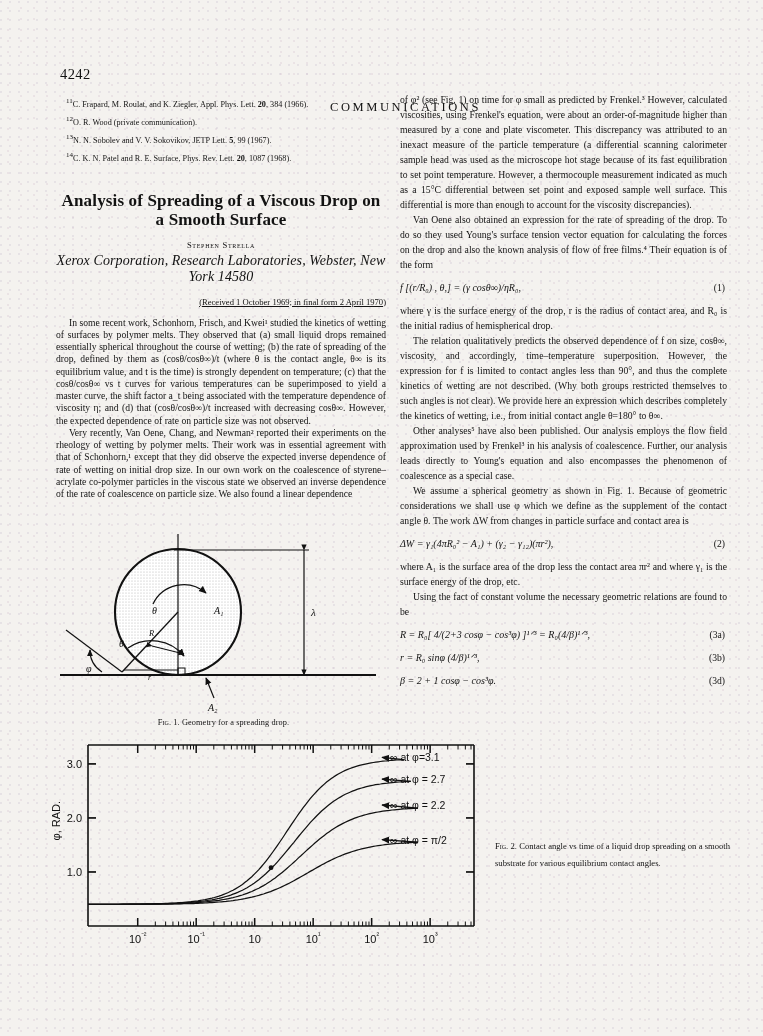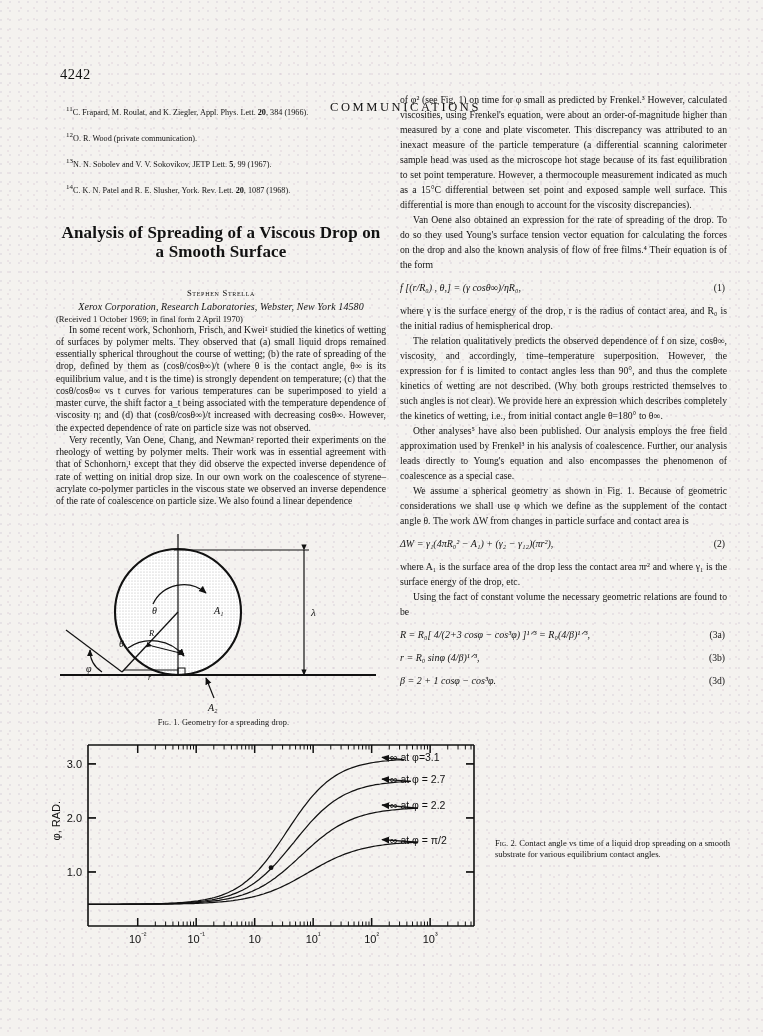--- a/index.html
+++ b/index.html
@@ -26,43 +26,43 @@
   }
   .running-head {
     position:absolute; left:330px; top:68px;
     font-size:12.5px; letter-spacing:2.6px;margin-top:32px;
   }
   
   .col-left  { position:absolute; left:56px;  top:92px; width:330px; }
   .col-right { position:absolute; left:400px; top:92px; width:327px; }
 
   .refs { font-size:8.2px; line-height:11.4px; text-align:justify; }
-  .refs p { margin:12px 0 .5px 0; text-indent:10px; }
+  .refs p { margin:4px 0 .5px 0; text-indent:10px; }
   .refs sup { font-size:7px; vertical-align:super; }
   .refs b { font-weight:bold; }
 
   .title {
     margin-top:26px;
     text-align:center;
     font-size:17px;
     font-weight:bold;
     line-height:19px;
     letter-spacing:.15px;
   }
   .author {
-    margin-top:27px; text-align:center;
+    margin-top:11px; text-align:center;
     font-size:8.6px; letter-spacing:.7px;
   }
   .author .sc { font-variant:small-caps; }
   .affil {
     margin-top:3px; text-align:center;
-    font-size:10px; font-style:italic; letter-spacing:.1px;
+    font-size:14px; font-style:italic; letter-spacing:.1px;
   }
   .received {
-    margin-top:2px; text-align:left; font-size:8.6px;
+    margin-top:12px; text-align:right; font-size:8.6px;text-decoration:underline;
   }
 
   .body-text {
     font-size:9.6px; line-height:12.25px;
     text-align:justify; text-justify:inter-word;
     hyphens:none;
   }
   .body-text p { margin:0; text-indent:13px; }
   .body-text p.noindent { text-indent:0; }
 
@@ -87,65 +87,65 @@
     position:absolute; left:56px; top:718px; width:335px;
     text-align:center; font-size:8.3px; letter-spacing:.1px;
   }
   .fig1cap .sc { font-variant:small-caps; }
 
   
   .fig2 { position:absolute; left:46px; top:736px; width:470px; height:215px; }
   .fig2 svg { display:block; }
   .fig2cap {
     position:absolute; left:495px; top:838px; width:235px;
-    font-size:8.6px; line-height:11px; text-align:justify;
+    font-size:8.6px; line-height:17px; text-align:justify;
   }
   .fig2cap .sc { font-variant:small-caps; }
 </style>
 </head>
 <body>
 
 <div class="page">
 
   <div class="folio">4242</div>
   <div class="running-head">COMMUNICATIONS</div>
 
   <div class="col-left">
 
     <div class="refs">
       <p><sup>11</sup><span>C. Frapard, M. Roulat, and K. Ziegler, Appl. Phys. Lett. </span><b>20</b><span>, 384 (1966).</span></p>
       <p><sup>12</sup><span>O. R. Wood (private communication).</span></p>
       <p><sup>13</sup><span>N. N. Sobolev and V. V. Sokovikov, JETP Lett. </span><b>5</b><span>, 99 (1967).</span></p>
-      <p><sup>14</sup><span>C. K. N. Patel and R. E. Slusher, York. Rev. Lett. </span><b>20</b><span>, 1087 (1968).</span></p>
+      <p><sup>14</sup><span>C. K. N. Patel and R. E. Surface, Phys. Rev. Lett. </span><b>20</b><span>, 1087 (1968).</span></p>
     </div>
 
     <div class="title">Analysis of Spreading of a Viscous Drop on a Smooth Surface</div>
     <div class="author"><span class="sc">Stephen Strella</span></div>
     <div class="affil">Xerox Corporation, Research Laboratories, Webster, New York 14580</div>
     <div class="received">(Received 1 October 1969; in final form 2 April 1970)</div>
 
-    <div class="body-text" style="">
+    <div class="body-text" style="margin-top:10px;">
       <p>In some recent work, Schonhorn, Frisch, and Kwei¹ studied the kinetics of wetting of surfaces by polymer melts. They observed that (a) small liquid drops remained essentially spherical throughout the course of wetting; (b) the rate of spreading of the drop, defined by them as (cosθ/cosθ∞)/t (where θ is the contact angle, θ∞ is its equilibrium value, and t is the time) is strongly dependent on temperature; (c) that the cosθ/cosθ∞ vs t curves for various temperatures can be superimposed to yield a master curve, the shift factor a_t being associated with the temperature dependence of viscosity η; and (d) that (cosθ/cosθ∞)/t increased with decreasing cosθ∞. However, the expected dependence of rate on particle size was not observed.</p>
       <p>Very recently, Van Oene, Chang, and Newman² reported their experiments on the rheology of wetting by polymer melts. Their work was in essential agreement with that of Schonhorn,¹ except that they did observe the expected inverse dependence of rate of wetting on initial drop size. In our own work on the coalescence of styrene–acrylate co-polymer particles in the viscous state we observed an inverse dependence of the rate of coalescence on particle size. We also found a linear dependence</p>
     </div>
   </div>
 
   <div class="col-right">
     <div class="body-text">
       <p class="noindent">of φ² (see Fig. 1) on time for φ small as predicted by Frenkel.³ However, calculated viscosities, using Frenkel's equation, were about an order-of-magnitude higher than measured by a cone and plate viscometer. This discrepancy was attributed to an inexact measure of the particle temperature (a differential scanning calorimeter sample head was used as the microscope hot stage because of its fast equilibration to set point temperature. However, a thermocouple measurement indicated as much as a 15°C differential between set point and exposed sample well surface. This differential is more than enough to account for the viscosity discrepancies).</p>
       <p>Van Oene also obtained an expression for the rate of spreading of the drop. To do so they used Young's surface tension vector equation for calculating the forces on the drop and also the known analysis of flow of free films.⁴ Their equation is of the form</p>
 
       <div class="eq">
         <span>f [(r/R₀) , θ,] = (γ cosθ∞)/ηR₀,</span>
         <span class="num">(1)</span>
       </div>
 
       <p class="noindent">where γ is the surface energy of the drop, r is the radius of contact area, and R₀ is the initial radius of hemispherical drop.</p>
       <p>The relation qualitatively predicts the observed dependence of f on size, cosθ∞, viscosity, and accordingly, time–temperature superposition. However, the expression for f is limited to contact angles less than 90°, and thus the complete kinetics of wetting are not described. (Why both groups restricted themselves to such angles is not clear). We provide here an expression which describes completely the kinetics of wetting, i.e., from initial contact angle θ=180° to θ∞.</p>
-      <p>Other analyses⁵ have also been published. Our analysis employs the free field approximation used by Frenkel³ in his analysis of coalescence. Further, our analysis leads directly to Young's equation and also encompasses the phenomenon of coalescence as a special case.</p>
+      <p>Other analyses⁵ have also been published. Our analysis employs the flow field approximation used by Frenkel³ in his analysis of coalescence. Further, our analysis leads directly to Young's equation and also encompasses the phenomenon of coalescence as a special case.</p>
       <p>We assume a spherical geometry as shown in Fig. 1. Because of geometric considerations we shall use φ which we define as the supplement of the contact angle θ. The work ΔW from changes in particle surface and contact area is</p>
 
       <div class="eq">
         <span>ΔW = γ₁(4πR₀² − A₁) + (γ₂ − γ₁₂)(πr²),</span>
         <span class="num">(2)</span>
       </div>
 
       <p class="noindent">where A₁ is the surface area of the drop less the contact area πr² and where γ₁ is the surface energy of the drop, etc.</p>
       <p>Using the fact of constant volume the necessary geometric relations are found to be</p>
 

